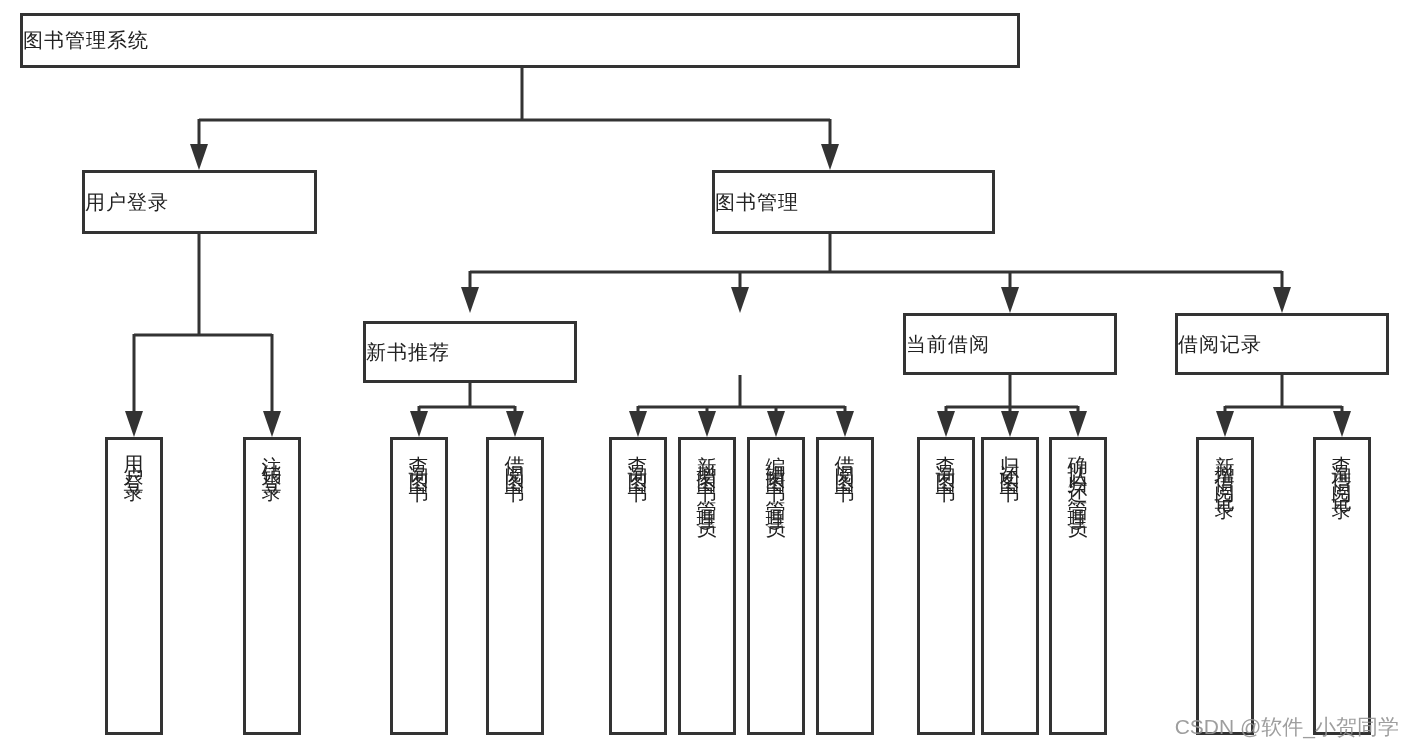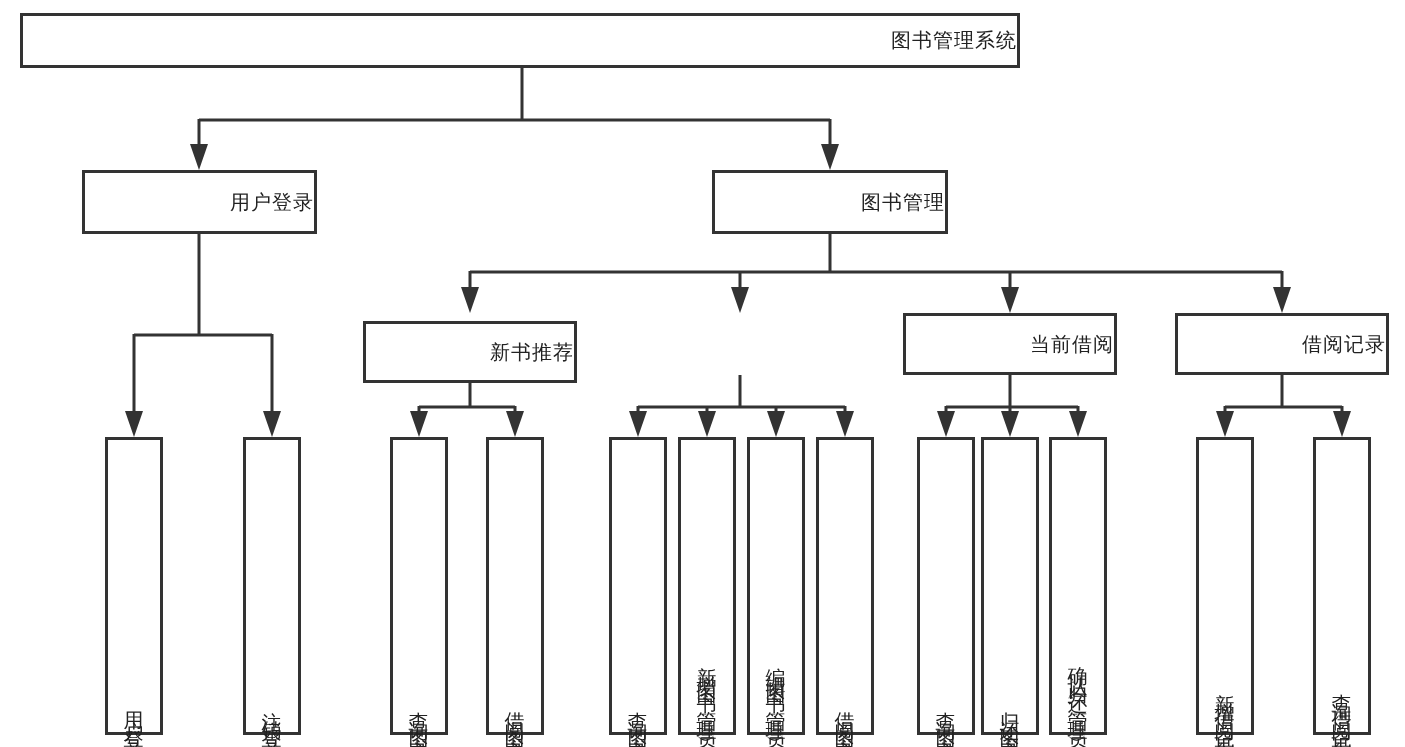--- a/index.html
+++ b/index.html
@@ -20,35 +20,35 @@
     width: 1405px; height: 747px;
     z-index: 1;
   }
 
   .node {
     position: absolute;
     background: #ffffff;
     border: 3px solid #333333;
     display: flex;
     align-items: center;
-    justify-content: flex-end;
+    justify-content: flex-start;
     color: #222222;
     z-index: 2;
   }
 
   .node-h {
     font-size: 20px;
     letter-spacing: 1px;
   }
 
   .node-root   { left: 20px;  top: 13px;  width: 1000px; height: 55px; }
 
   .node-l2 { height: 64px; top: 170px; }
   .node-user-login  { left: 82px;  width: 235px; }
-  .node-book-mgmt   { left: 712px; width: 236px; }
+  .node-book-mgmt   { left: 712px; width: 283px; }
 
   .node-l3 { height: 62px; top: 313px; width: 214px; }
   .node-new-book    { left: 363px; margin-top: 8px; }
   .node-borrowing   { left: 633px; }
   .node-current     { left: 903px; }
   .node-records     { left: 1175px; }
 
   .node-leaf {
     top: 437px;
     height: 298px;
@@ -158,14 +158,15 @@
   <div class="node node-leaf leaf-7">编辑图书（管理员）</div>
   <div class="node node-leaf leaf-8">借阅图书</div>
 
   <div class="node node-leaf leaf-9">查询图书</div>
   <div class="node node-leaf leaf-10">归还图书</div>
   <div class="node node-leaf leaf-11">确认归还（管理员）</div>
 
   <div class="node node-leaf leaf-12">新增借阅记录</div>
   <div class="node node-leaf leaf-13">查询借阅记录</div>
 
+  <div class="watermark">CSDN @软件_小贺同学</div>
 
 </div>
 
 </body></html>

